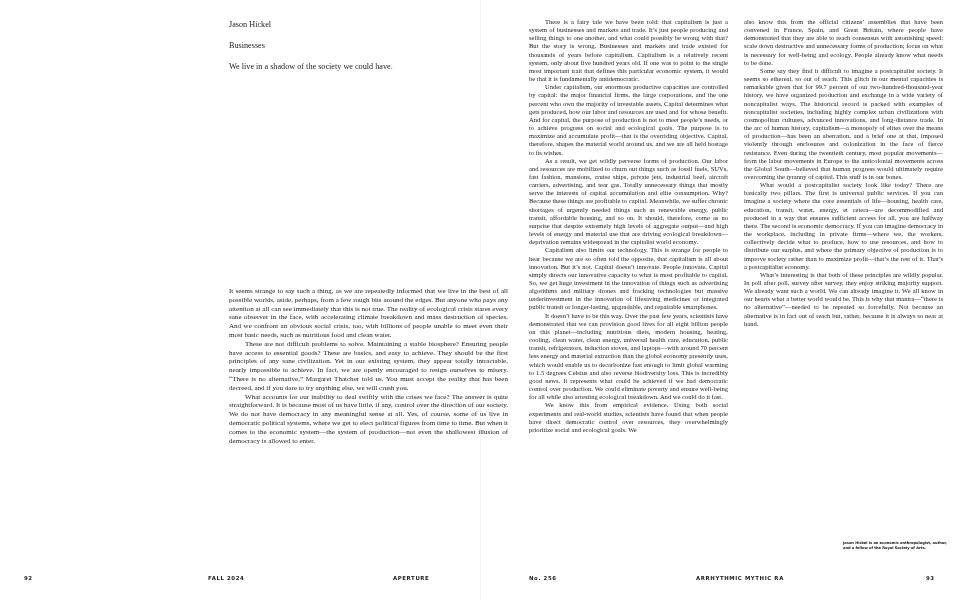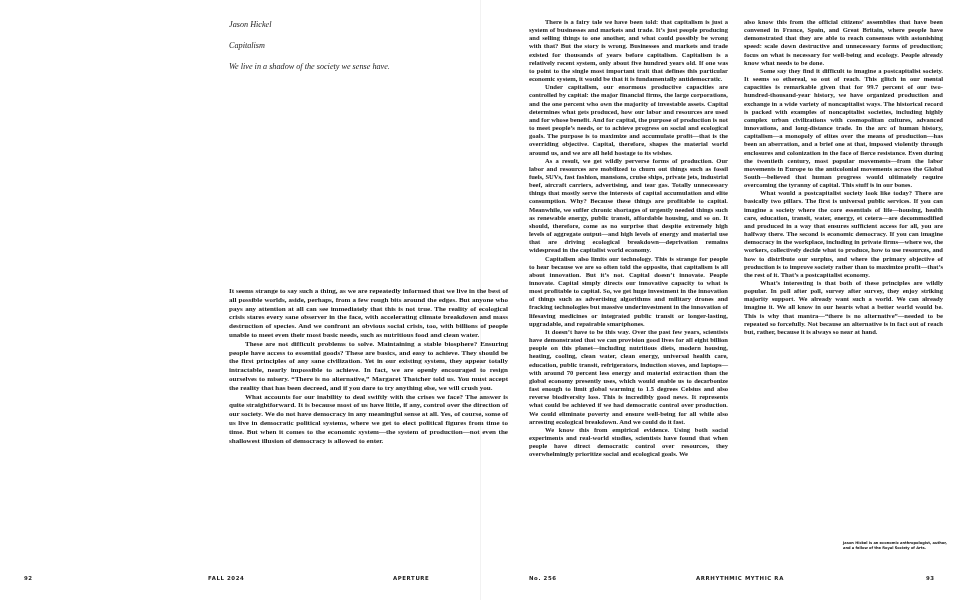--- a/index.html
+++ b/index.html
@@ -1,39 +1,39 @@
 <!DOCTYPE html>
 <html><head>
 <meta charset="utf-8">
 <style>
   html, body { margin:0; padding:0; background:#ffffff; }
   body { width:960px; height:600px; position:relative; overflow:hidden; color:#222; }
   .serif { font-family: "Liberation Serif", "DejaVu Serif", serif; }
   .sans { font-family: "DejaVu Sans", "Liberation Sans", sans-serif; }
   .spread-divider { position:absolute; left:480px; top:0; width:1px; height:600px; background:#f2f2f2; }
-  .head-block { position:absolute; left:229px; top:20px; width:280px; font-size:8.2px; line-height:10px;font-style:italic; }
+  .head-block { position:absolute; left:229px; top:20px; width:280px; font-size:8.2px; line-height:10px; }
   .head-block div { margin-bottom:11px; }
-  .col { position:absolute; font-size:6.55px; line-height:8.15px; text-align:justify; hyphens:auto;font-weight:bold; }
+  .col { position:absolute; font-size:6.55px; line-height:8.15px; text-align:justify; hyphens:auto; }
   .col p { margin:0; text-indent:0; }
   .col p.ind { text-indent:16px; }
   .col1 { left:229px; top:287px; width:279px; font-size:7.05px; line-height:8.8px; }
   .col2 { left:529px; top:18px; width:199px; }
   .col3 { left:744px; top:18px; width:199px; }
   .bio { position:absolute; left:843px; top:541px; width:108px; font-size:3.6px; line-height:4.6px; font-weight:bold; color:#111; }
   .folio { position:absolute; top:575px; font-size:5.4px; font-weight:bold; letter-spacing:0.6px; color:#222; }
 </style>
 </head>
 <body>
 
 <div class="spread-divider"></div>
 
 <div class="head-block serif">
   <div>Jason Hickel</div>
-  <div>Capitalism</div>
-  <div>We live in a shadow of the society we sense have.</div>
+  <div>Businesses</div>
+  <div>We live in a shadow of the society we could have.</div>
 </div>
 
 <div class="col col1 serif">
   <p>It seems strange to say such a thing, as we are repeatedly informed that we live in the best of all possible worlds, aside, perhaps, from a few rough bits around the edges. But anyone who pays any attention at all can see immediately that this is not true. The reality of ecological crisis stares every sane observer in the face, with accelerating climate breakdown and mass destruction of species. And we confront an obvious social crisis, too, with billions of people unable to meet even their most basic needs, such as nutritious food and clean water.</p>
   <p class="ind">These are not difficult problems to solve. Maintaining a stable biosphere? Ensuring people have access to essential goods? These are basics, and easy to achieve. They should be the first principles of any sane civilization. Yet in our existing system, they appear totally intractable, nearly impossible to achieve. In fact, we are openly encouraged to resign ourselves to misery. “There is no alternative,” Margaret Thatcher told us. You must accept the reality that has been decreed, and if you dare to try anything else, we will crush you.</p>
   <p class="ind">What accounts for our inability to deal swiftly with the crises we face? The answer is quite straightforward. It is because most of us have little, if any, control over the direction of our society. We do not have democracy in any meaningful sense at all. Yes, of course, some of us live in democratic political systems, where we get to elect political figures from time to time. But when it comes to the economic system—the system of production—not even the shallowest illusion of democracy is allowed to enter.</p>
 </div>
 
 <div class="folio sans" style="left:24px;">92</div>
 <div class="folio sans" style="left:208px;">FALL 2024</div>

